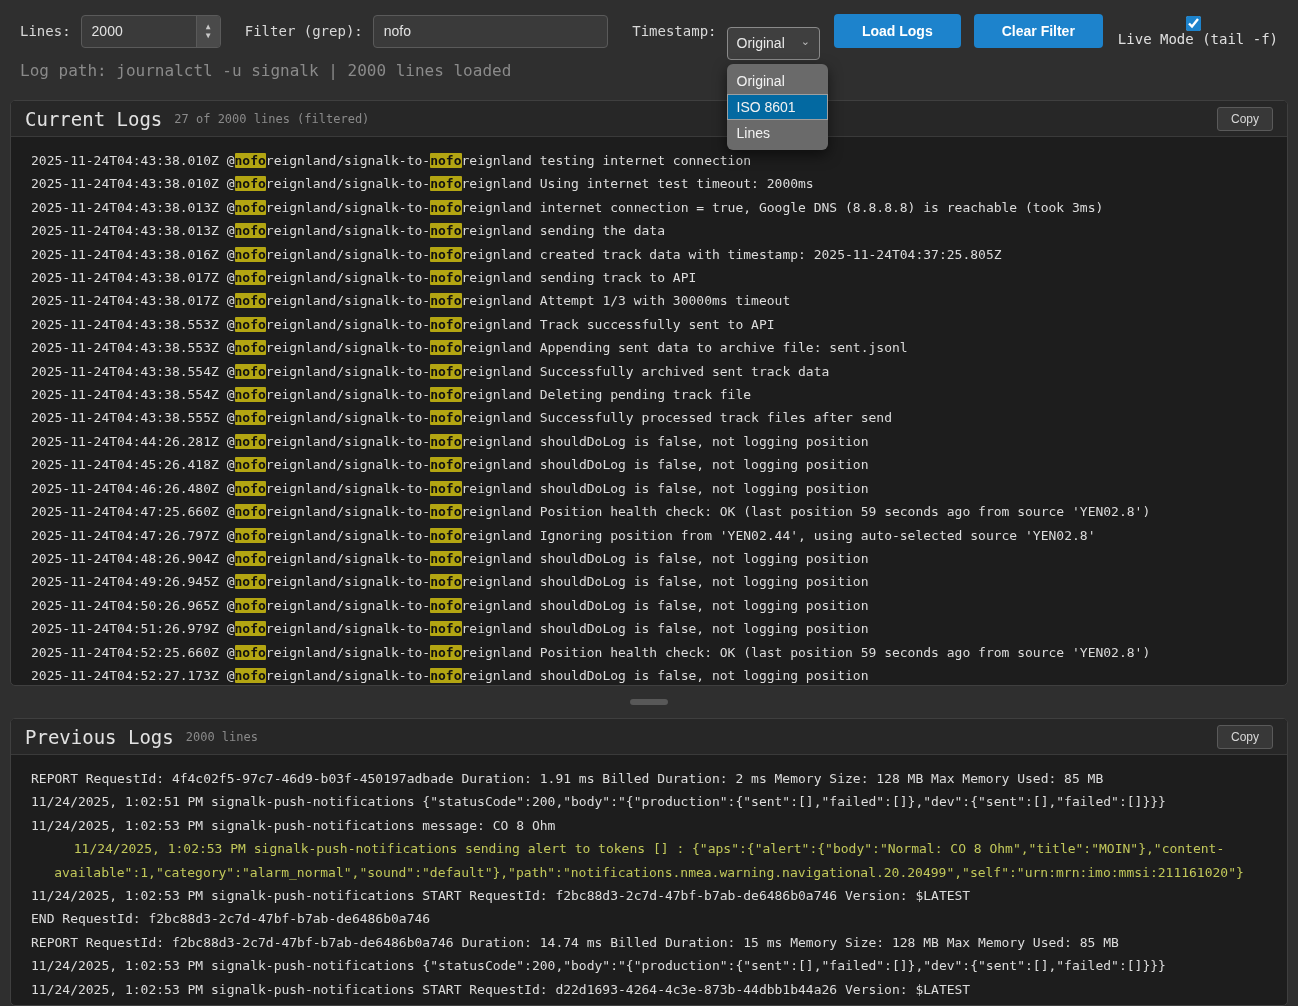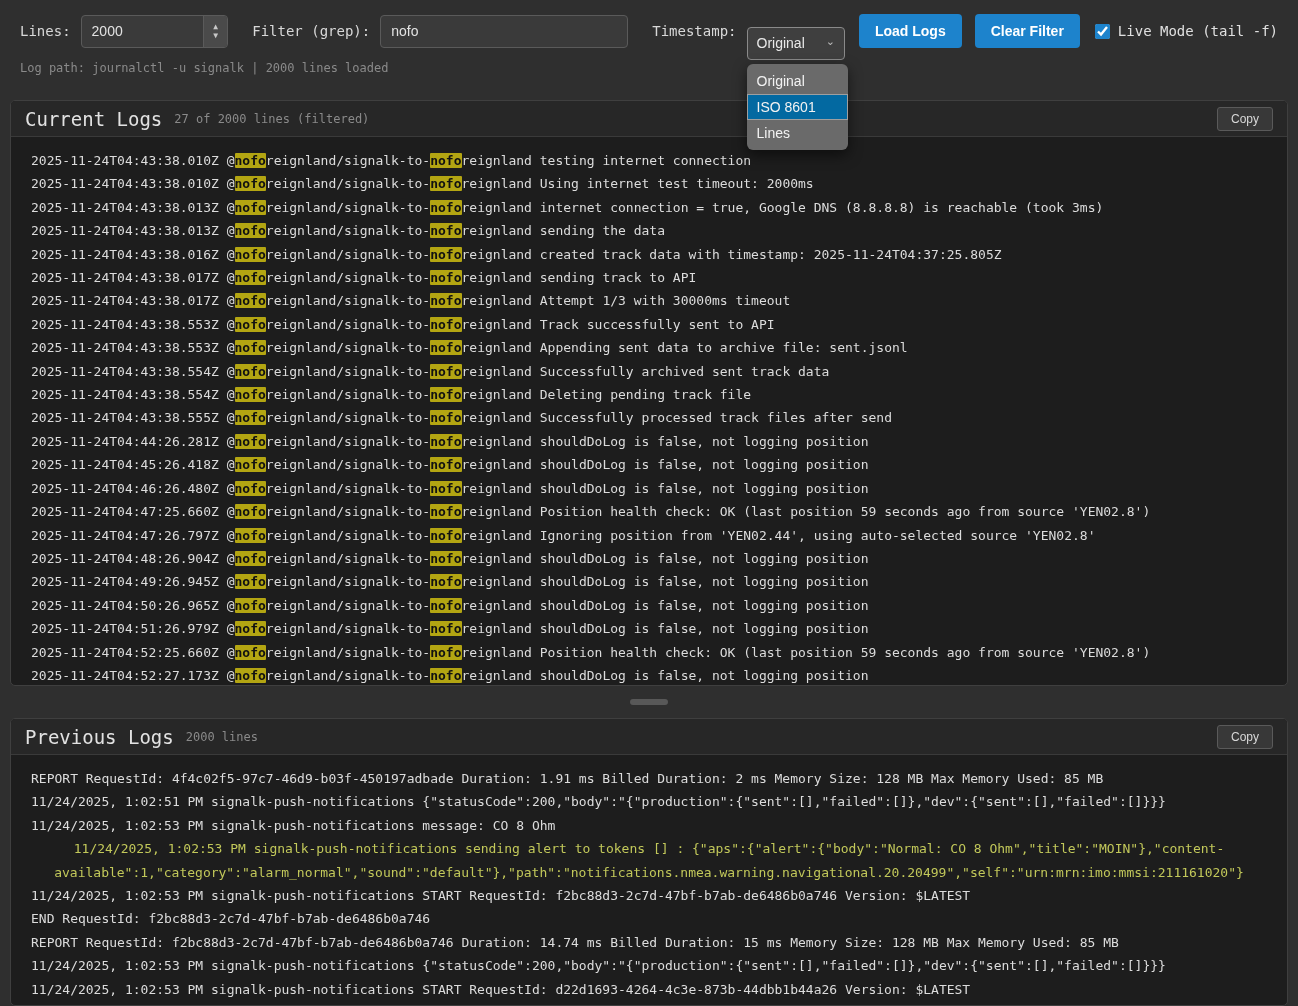--- a/index.html
+++ b/index.html
@@ -46,28 +46,28 @@
   .dropdown{
     position:absolute;top:calc(100% + 4px);left:0;width:101px;background:#6a6a6a;
     border-radius:6px;box-shadow:0 5px 14px rgba(0,0,0,.55);padding:4px 0;z-index:50;
   }
   .dd-item{
     height:26px;display:flex;align-items:center;padding:0 10px;
     font-family:"Liberation Sans",sans-serif;font-size:14px;color:#f2f2f2;cursor:pointer;white-space:nowrap;
   }
   .dd-item.active{background:#0369a1;outline:1px solid #9f9f9f;outline-offset:-1px;}
   .btn{
-    height:34px;padding:0 16px;margin-right:13px;border:none;border-radius:4px;
+    height:34px;padding:0 28px;margin-right:13px;border:none;border-radius:4px;
     background:var(--accent);color:#fff;font-family:"Liberation Sans",sans-serif;
     font-size:14px;font-weight:700;cursor:pointer;white-space:nowrap;
   }
-  .live{display:flex;align-items:center;margin-left:2px;cursor:pointer;}
+  .live{display:flex;align-items:center;margin-left:2px;cursor:pointer;flex-direction:column;}
   .live input{width:15px;height:15px;accent-color:var(--accent);margin-right:8px;cursor:pointer;}
   .live span{font-size:14px;color:#e0e0e0;white-space:nowrap;}
-  .logpath{margin-top:13px;font-size:12px;color:#8a8a8a;}
+  .logpath{margin-top:13px;font-size:16px;color:#8a8a8a;}
   
   .panel{
     margin:0 10px;background:var(--panel-bg);border:1px solid var(--panel-border);
     border-radius:5px;overflow:hidden;
   }
   .panel header{
     height:36px;background:var(--panel-header-bg);border-bottom:1px solid #3a3a3a;
     display:flex;align-items:center;padding:0 14px;
   }
   .panel header .title{font-size:19px;color:#e2e2e2;margin-right:12px;white-space:nowrap;}

